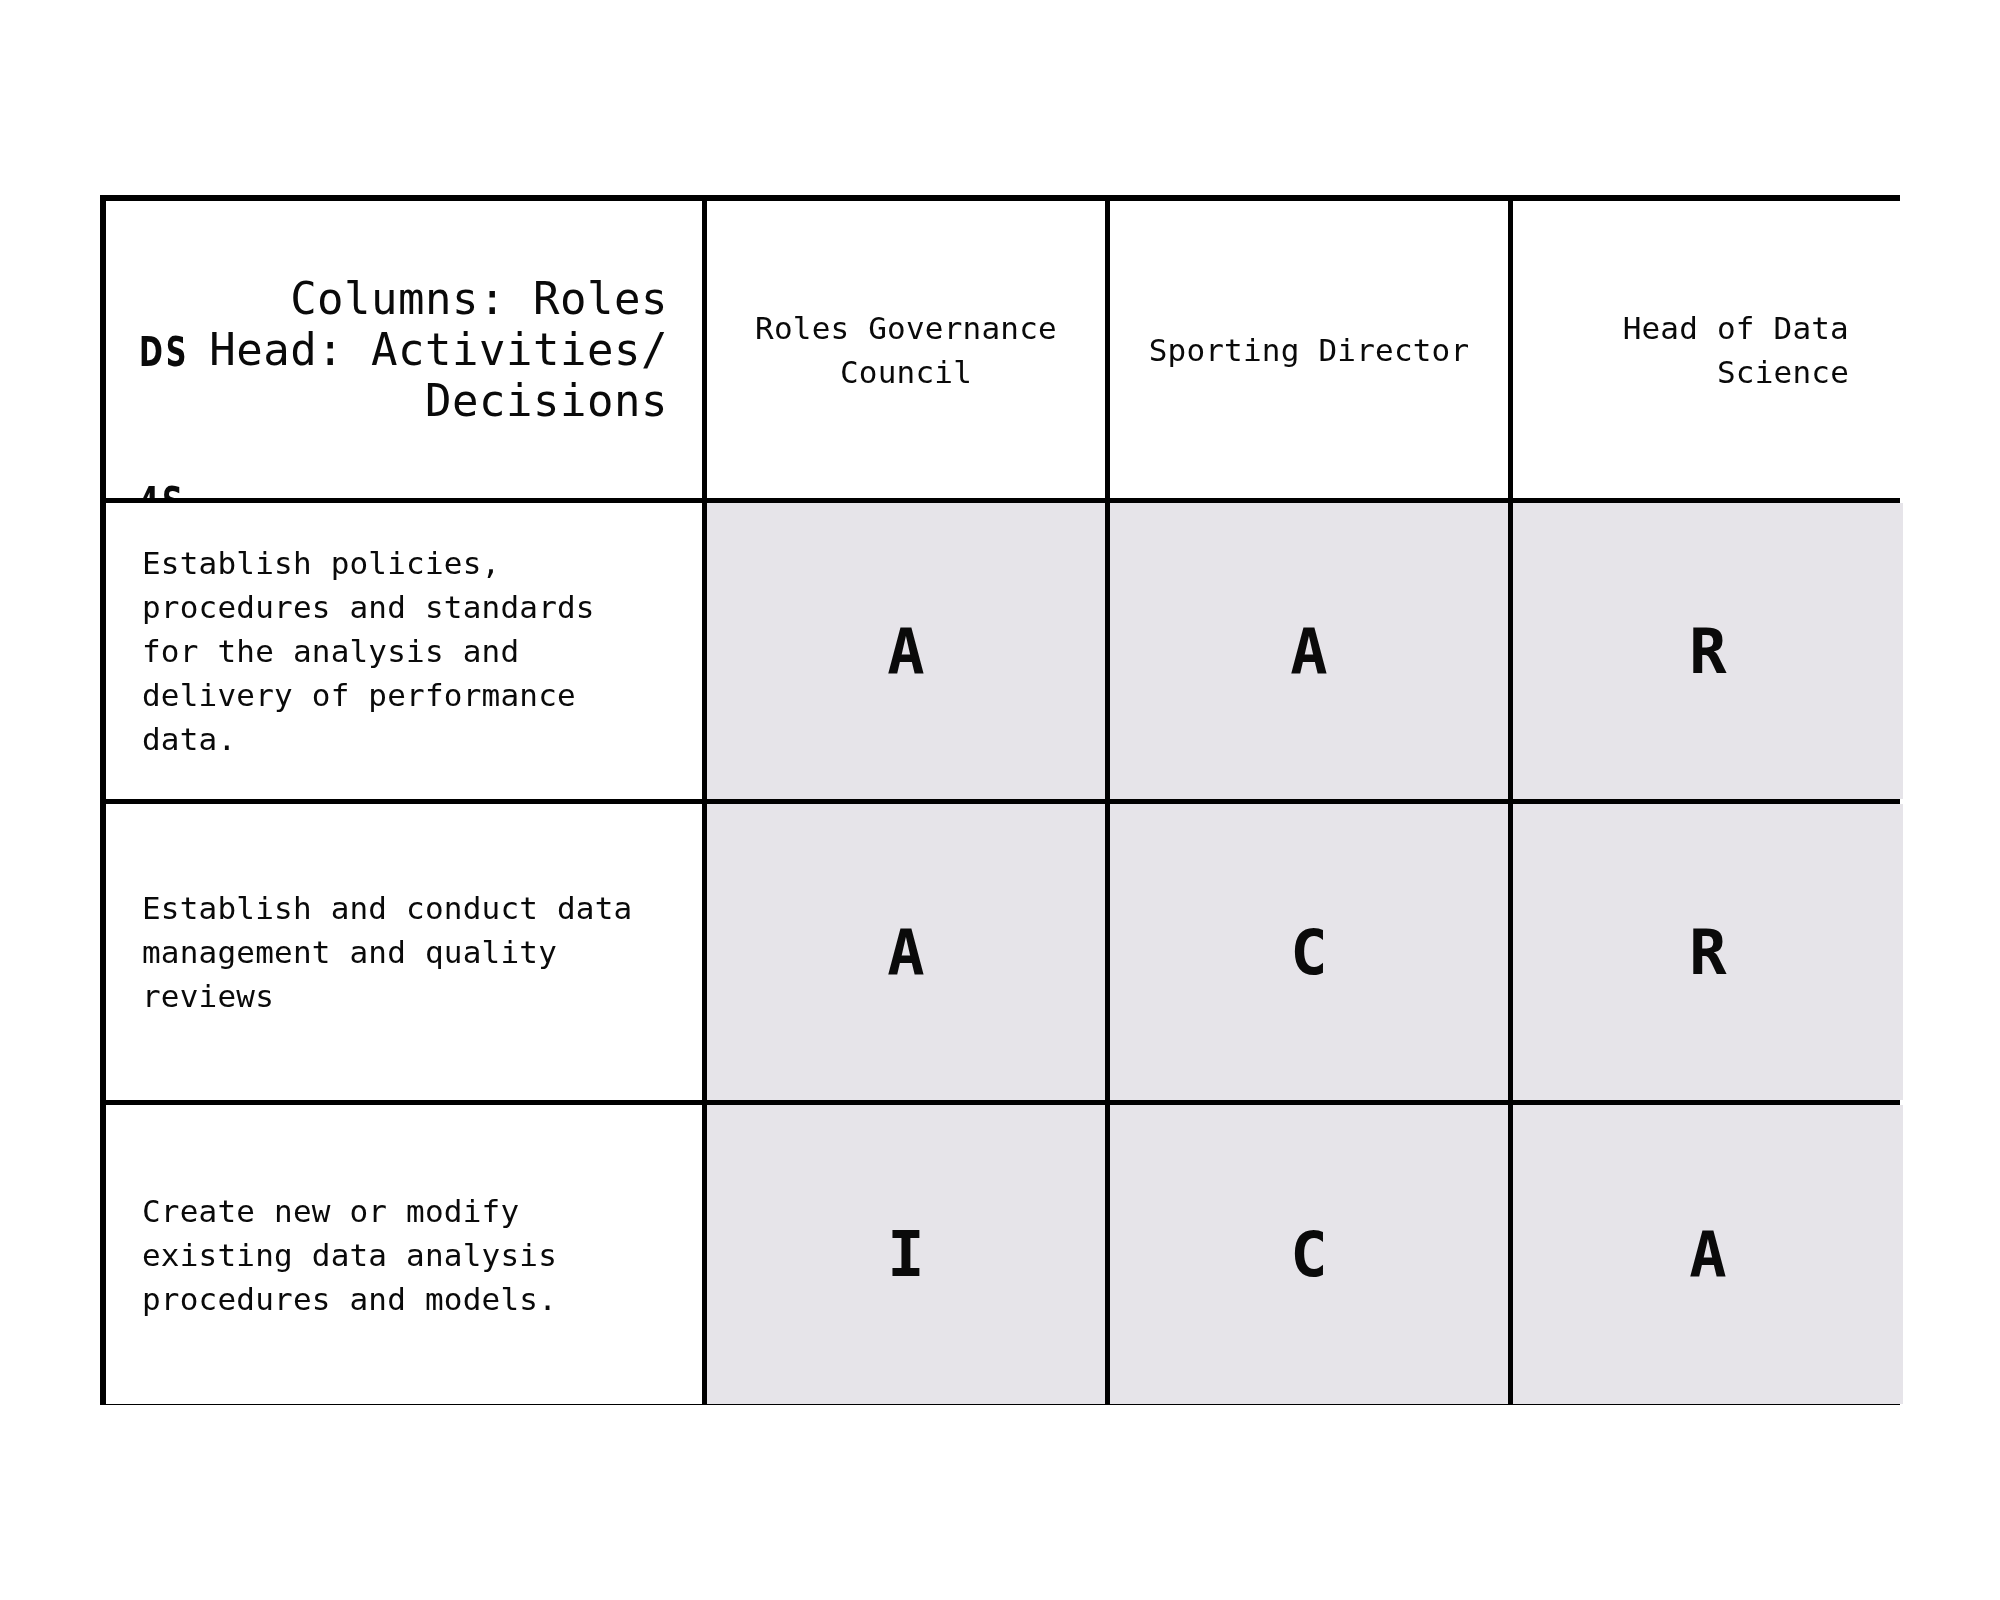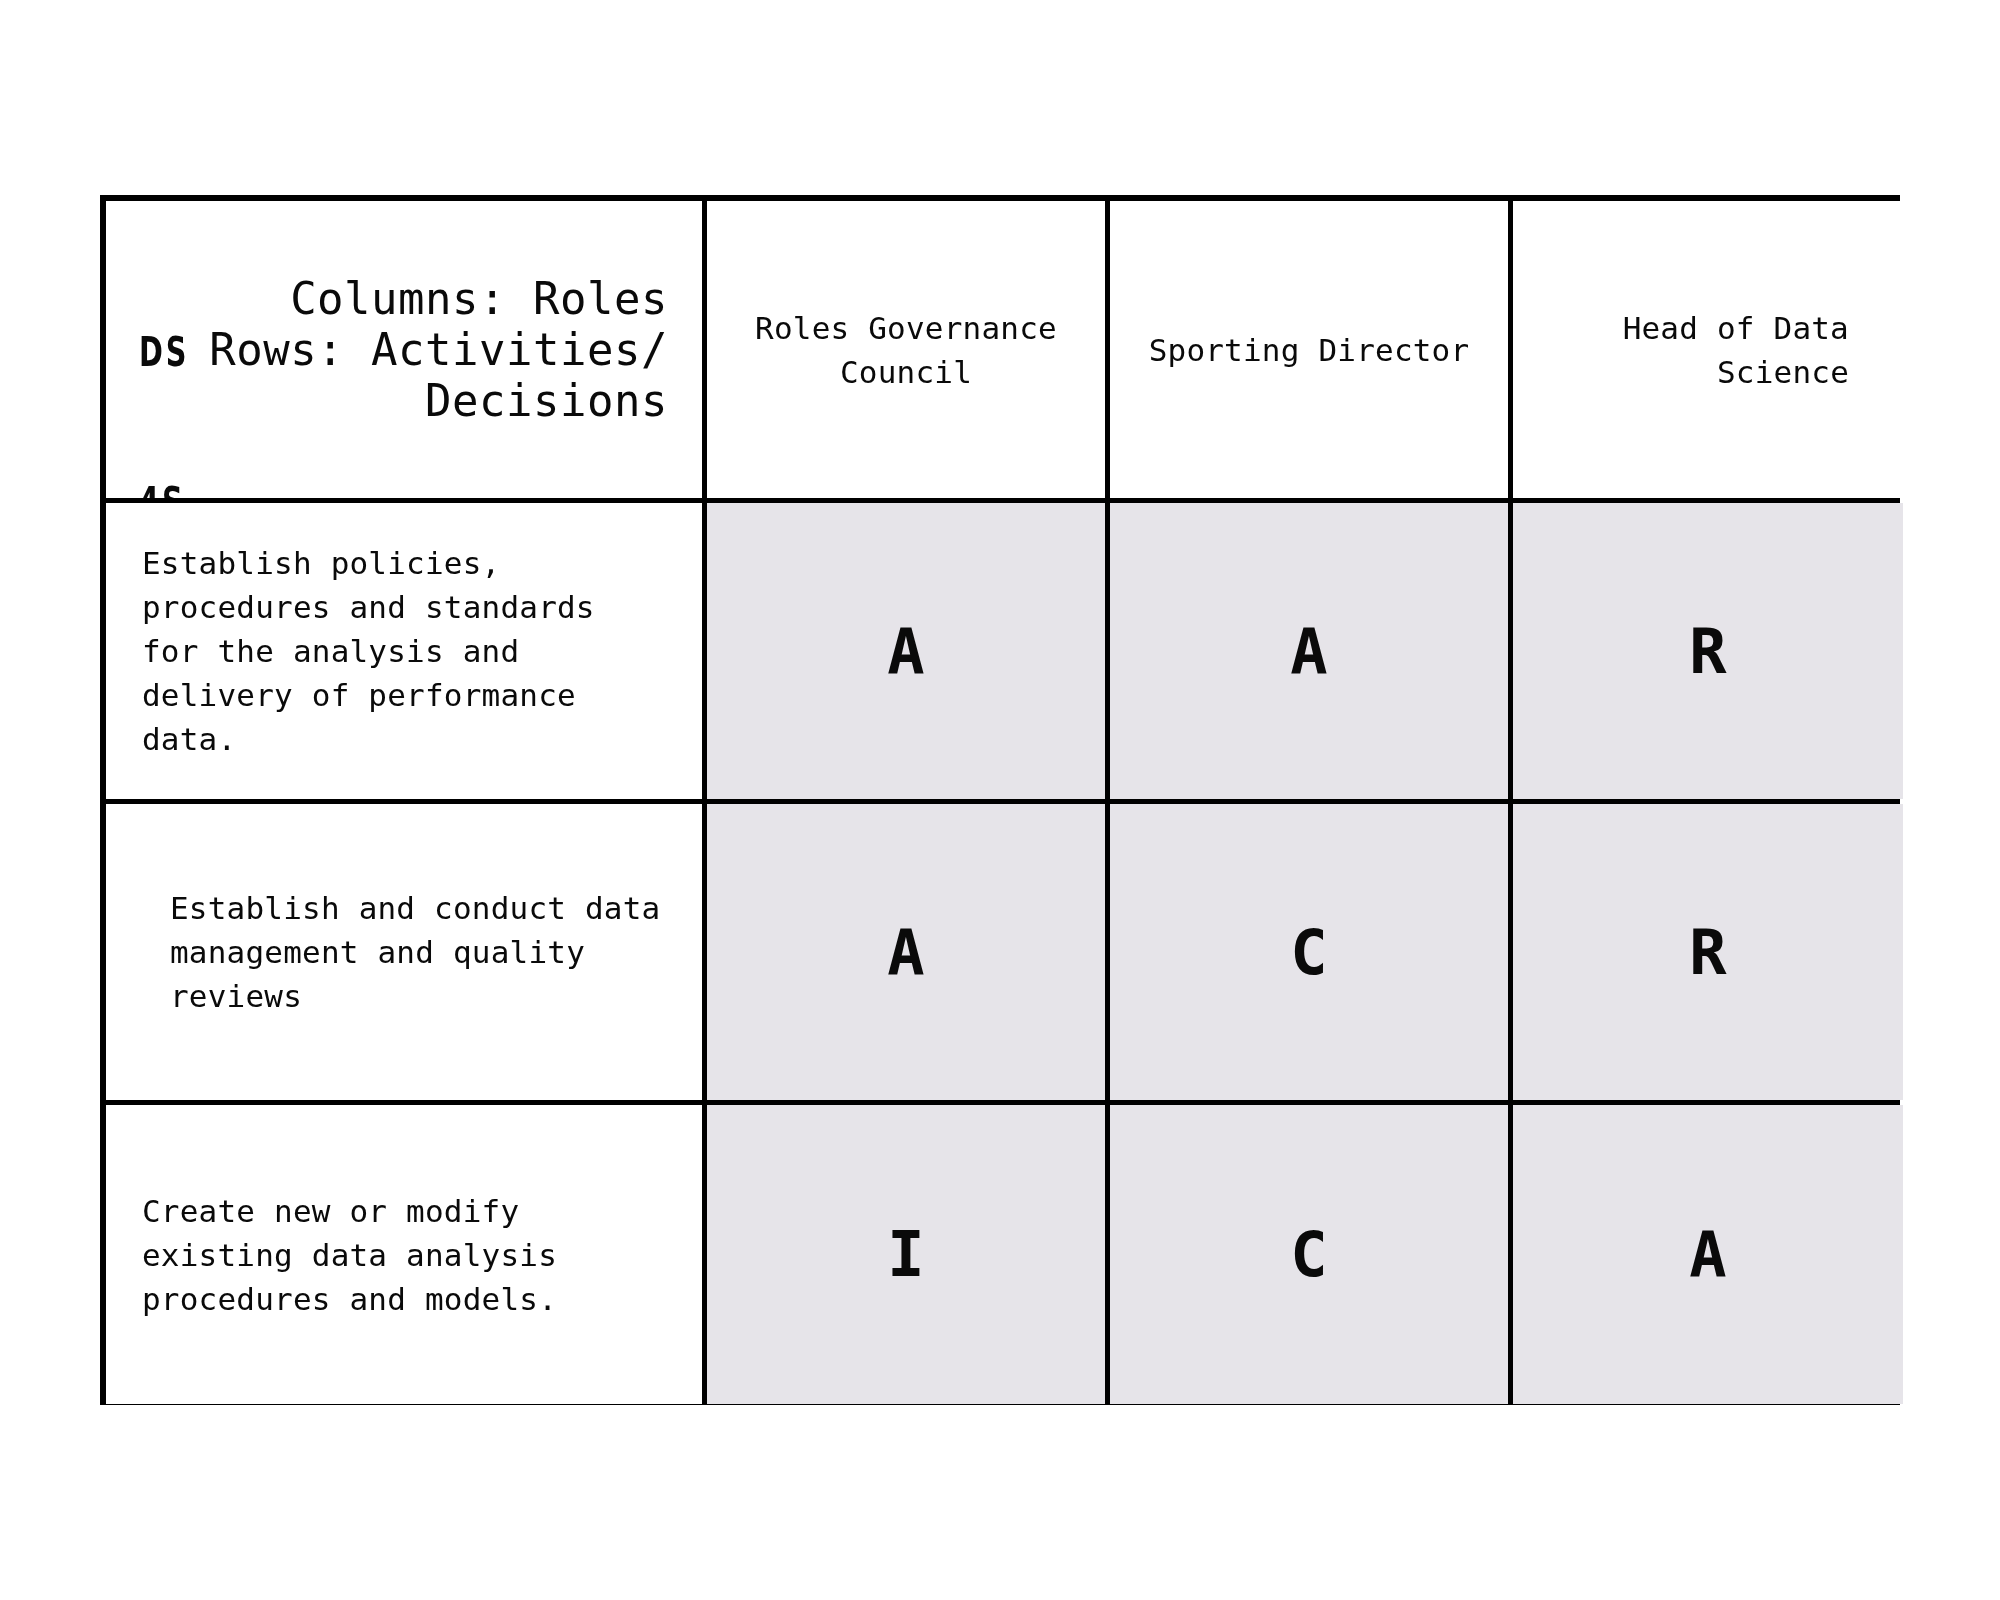--- a/index.html
+++ b/index.html
@@ -102,21 +102,21 @@
 
 <div class="raci-table">
 
   <div class="cell corner-cell">
     <div class="logo">
       <span>DS</span>
       <span>4S</span>
     </div>
     <div class="legend">
       <span>Columns: Roles</span>
-      <span>Rows: Activities/</span>
+      <span>Head: Activities/</span>
       <span>Decisions</span>
     </div>
   </div>
   <div class="cell role-header">
     <span>Roles Governance Council</span>
   </div>
   <div class="cell role-header">
     <span>Sporting Director</span>
   </div>
   <div class="cell role-header">
@@ -124,21 +124,21 @@
   </div>
 
   <div class="cell activity">
     <span class="activity-text" style="max-width:470px;">Establish policies, procedures and standards for the analysis and delivery of performance data.</span>
   </div>
   <div class="cell shaded raci">A</div>
   <div class="cell shaded raci">A</div>
   <div class="cell shaded raci">R</div>
 
   <div class="cell activity">
-    <span class="activity-text" style="max-width:510px;margin-left:28px;">Establish and conduct data management and quality reviews</span>
+    <span class="activity-text" style="max-width:510px;">Establish and conduct data management and quality reviews</span>
   </div>
   <div class="cell shaded raci">A</div>
   <div class="cell shaded raci">C</div>
   <div class="cell shaded raci">R</div>
 
   <div class="cell activity">
     <span class="activity-text" style="max-width:430px;">Create new or modify existing data analysis procedures and models.</span>
   </div>
   <div class="cell shaded raci">I</div>
   <div class="cell shaded raci">C</div>

